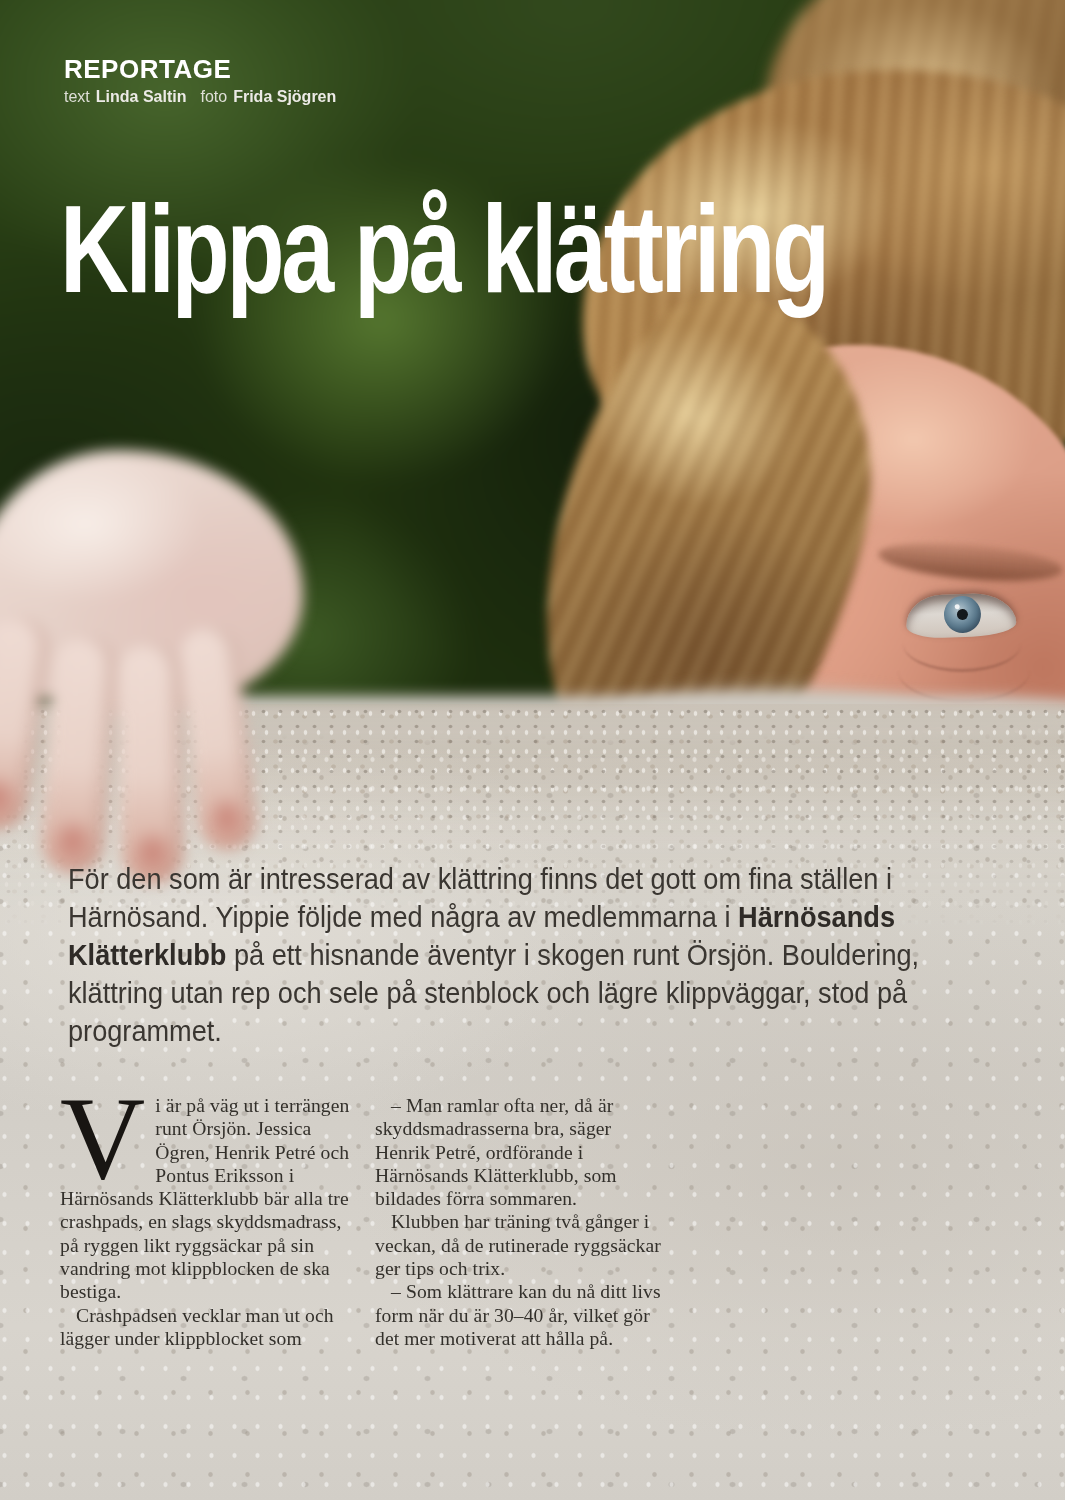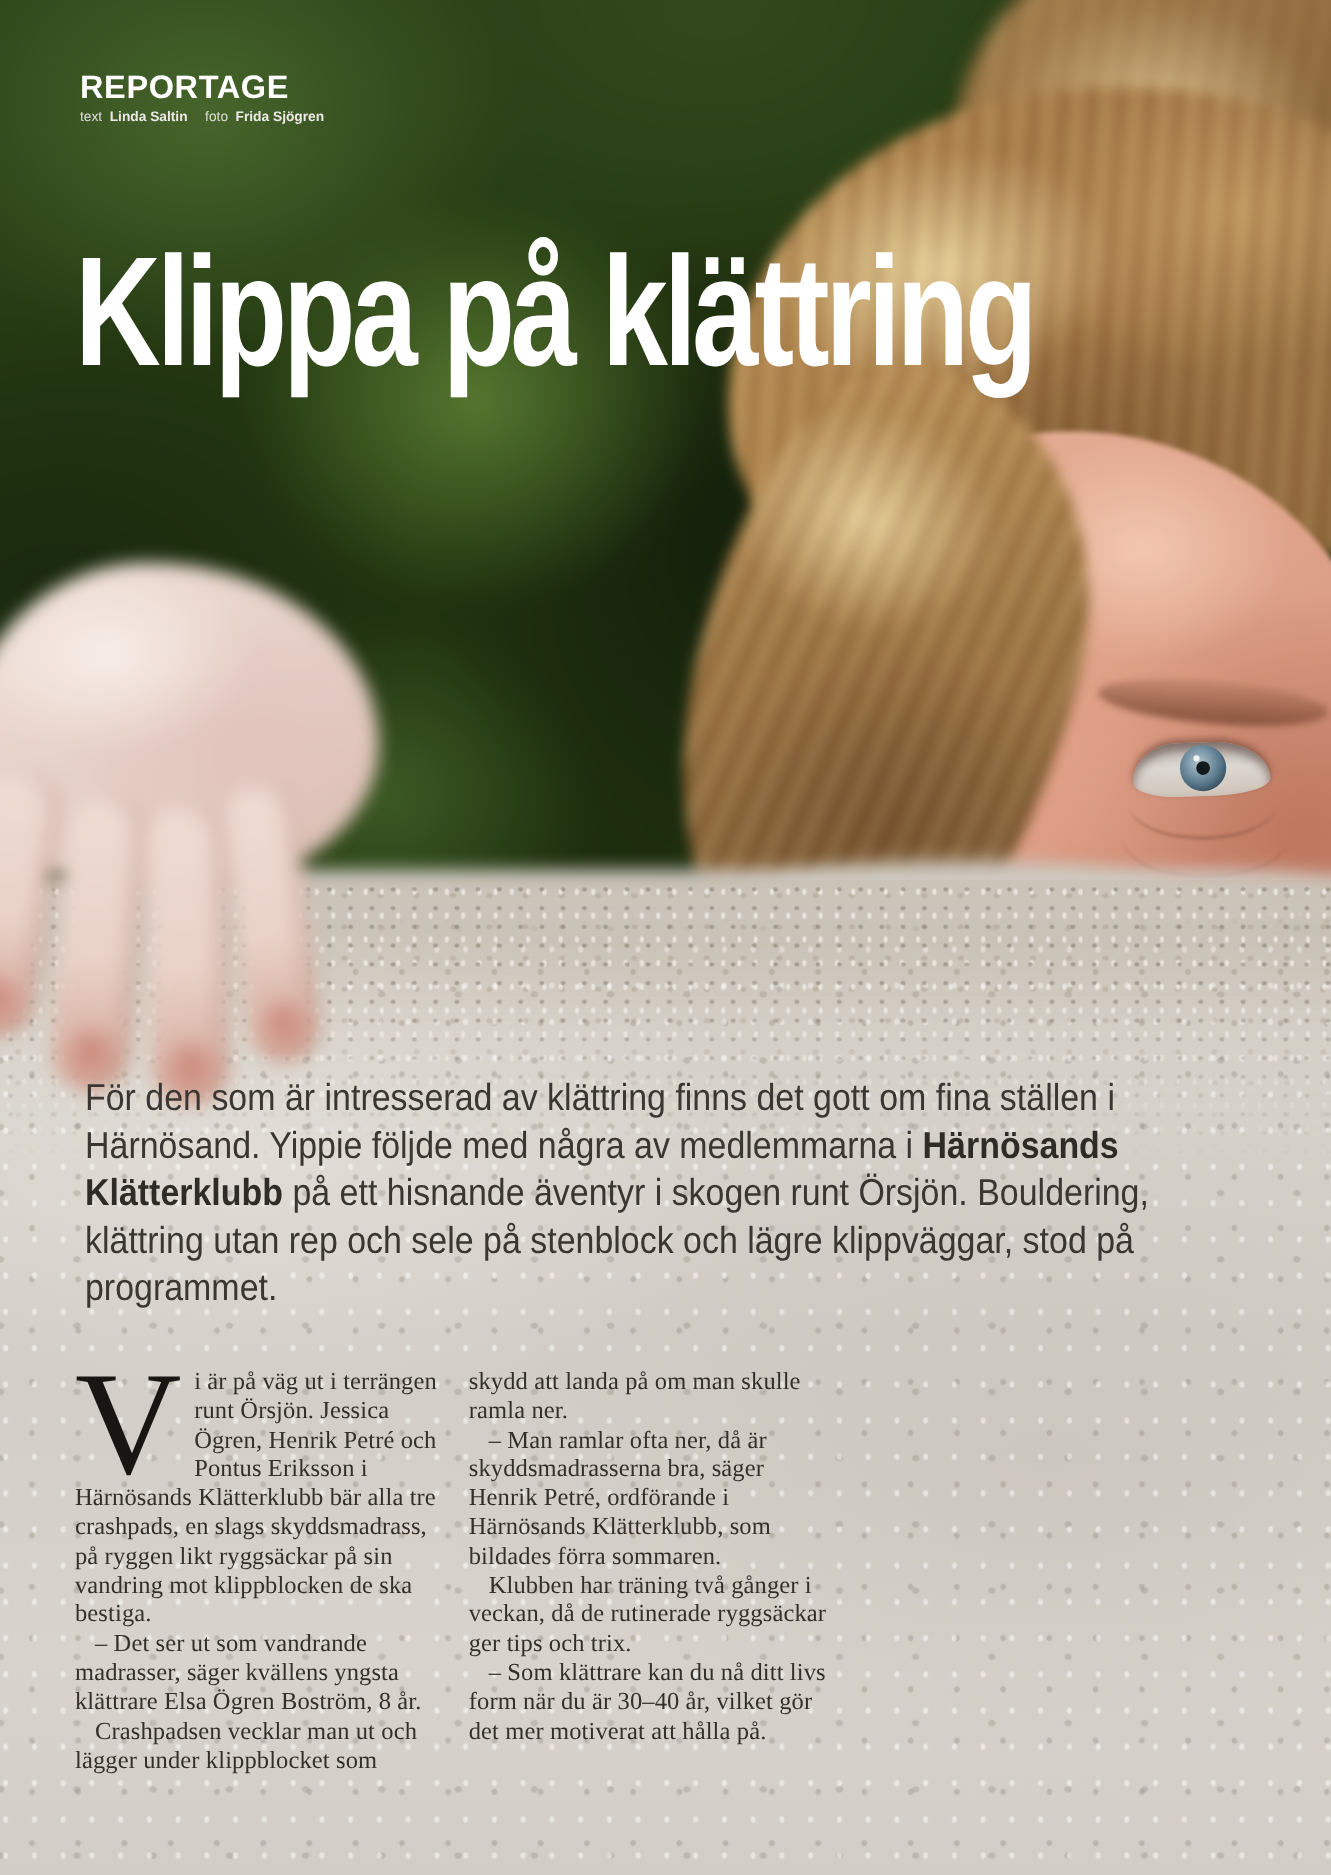--- a/index.html
+++ b/index.html
@@ -124,21 +124,21 @@
     background:radial-gradient(closest-side, rgba(196,116,104,.8), rgba(196,116,104,0));}
   .f1{left:16px;top:165px;height:215px;transform:rotate(8deg);}
   .f2{left:88px;top:185px;height:238px;transform:rotate(4deg);}
   .f3{left:160px;top:192px;height:242px;transform:rotate(-1deg);}
   .f4{left:230px;top:175px;height:225px;width:57px;transform:rotate(-6deg);}
   
   .kicker{
     position:absolute;z-index:5;left:64px;top:54px;margin:0;
     font-size:26px;font-weight:700;letter-spacing:.5px;color:var(--kicker-text,#ffffff);
   }
-  .byline{position:absolute;z-index:5;left:64px;top:88px;font-size:11px;color:#eceae6;}
+  .byline{position:absolute;z-index:5;left:64px;top:88px;font-size:16px;color:#eceae6;}
   .bl-label{font-weight:400;opacity:.92;margin-right:6px;}
   .bl-name{font-weight:700;margin-right:14px;}
   .title{
     position:absolute;z-index:5;left:60px;top:186px;margin:0;
     font-size:122px;font-weight:700;line-height:1.02;letter-spacing:-.035em;
     white-space:nowrap;color:var(--title-text,#ffffff);
     transform:scale(.78,1.02);transform-origin:0 0;
   }
   .intro{
     position:absolute;z-index:5;left:68px;top:860px;width:1000px;margin:0;
@@ -201,26 +201,24 @@
   </div>
 
   <h1 class="title">Klippa på klättring</h1>
 
   <p class="intro"><span>För den som är intresserad av klättring finns det gott om fina ställen i Härnösand. Yippie följde med några av medlemmarna i </span><strong>Härnösands Klätterklubb</strong><span> på ett hisnande äventyr i skogen runt Örsjön. Bouldering, klättring utan rep och sele på stenblock och lägre klippväggar, stod på programmet.</span></p>
 
   <section class="columns">
     <div class="col">
       <p class="para"><span class="dropcap">V</span><span>i är på väg ut i terrängen runt Örsjön. Jessica Ögren, Henrik Petré och Pontus Eriksson i Härnösands Klätterklubb bär alla tre crashpads, en slags skyddsmadrass, på ryggen likt ryggsäckar på sin vandring mot klippblocken de ska bestiga.</span></p>
       <div>
-          <p class="para indent">– Det ser ut som vandrande madrasser, säger kvällens yngsta klättrare Elsa Ögren Boström, 8 år.</p>
           <p class="para indent">Crashpadsen vecklar man ut och lägger under klippblocket som</p>
         </div>
     </div>
     <div class="col">
-      <p class="para">skydd att landa på om man skulle ramla ner.</p>
       <div>
           <p class="para indent">– Man ramlar ofta ner, då är skyddsmadrasserna bra, säger Henrik Petré, ordförande i Härnösands Klätterklubb, som bildades förra sommaren.</p>
           <p class="para indent">Klubben har träning två gånger i veckan, då de rutinerade ryggsäckar ger tips och trix.</p>
           <p class="para indent">– Som klättrare kan du nå ditt livs form när du är 30–40 år, vilket gör det mer motiverat att hålla på.</p>
         </div>
     </div>
     <div class="col">
       <div>
         </div>
     </div>

